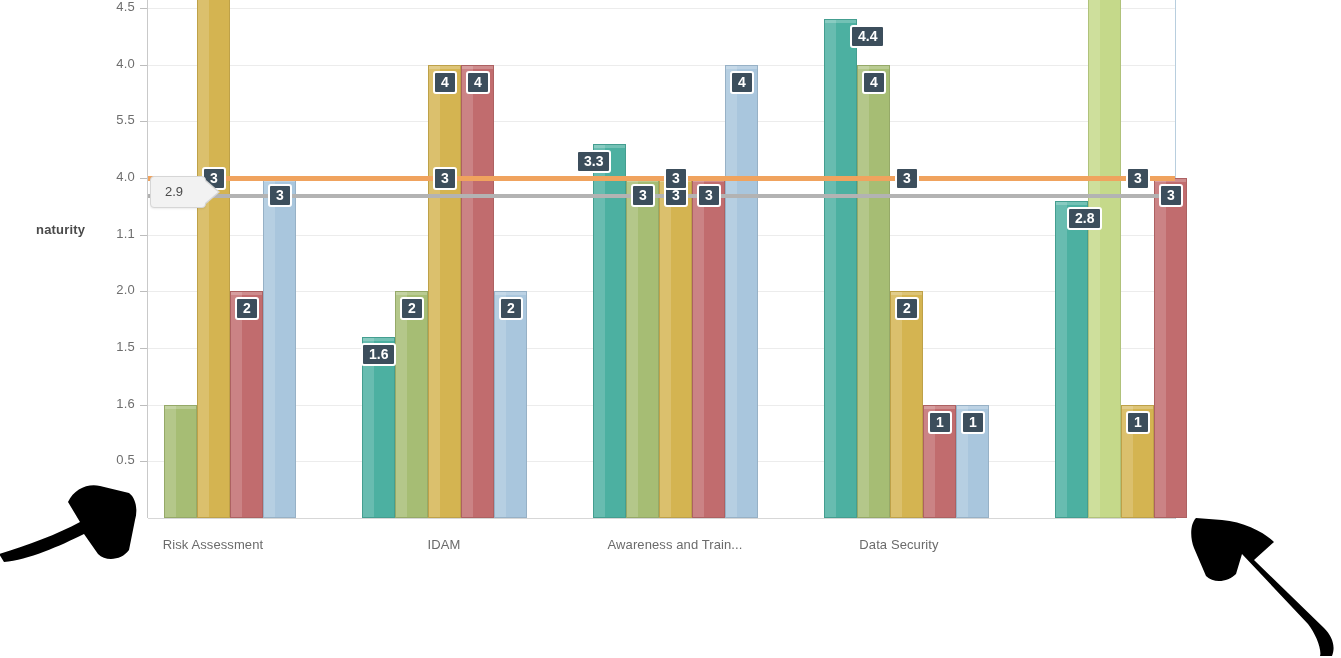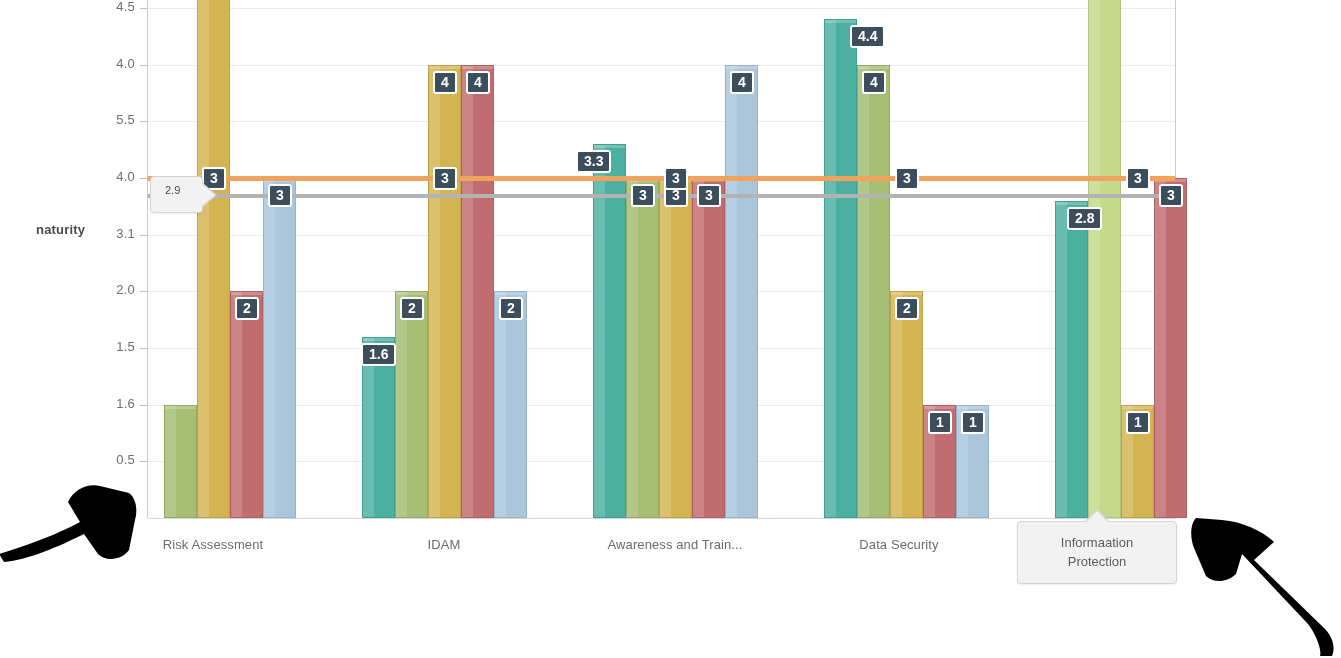--- a/index.html
+++ b/index.html
@@ -88,22 +88,22 @@
     text-align:center;white-space:nowrap;
     transform:translateX(-50%);
     letter-spacing:.1px;
   }
 
   
   .callout{
     position:absolute;
     background:#f2f2f2;border:1px solid #d6d6d6;
     border-radius:4px;
-    font-size:11px;color:#4b4b4b;
-    padding:7px 22px 16px 14px;
+    font-size:13px;color:#4b4b4b;
+    padding:7px 22px 8px 14px;
     z-index:60;
     box-shadow:0 1px 2px rgba(0,0,0,.08);
     text-align:center;
   }
   .callout:after{
     content:"";position:absolute;
     right:-13px;top:50%;margin-top:-11px;
     border-top:11px solid transparent;
     border-bottom:11px solid transparent;
     border-left:13px solid #f2f2f2;
@@ -168,21 +168,21 @@
         <div class="ylabel">1.5</div>
       </div>
       <div class="gridline" style="left: 148px; top: 291px;"></div>
       <div class="ytick-wrap" style="top: 291px;">
         <div class="tick"></div>
         <div class="ylabel">2.0</div>
       </div>
       <div class="gridline" style="left: 148px; top: 235px;"></div>
       <div class="ytick-wrap" style="top: 235px;">
         <div class="tick"></div>
-        <div class="ylabel">3.1</div>
+        <div class="ylabel">1.1</div>
       </div>
       <div class="gridline" style="left: 148px; top: 178px;"></div>
       <div class="ytick-wrap" style="top: 178px;">
         <div class="tick"></div>
         <div class="ylabel">4.0</div>
       </div>
       <div class="gridline" style="left: 148px; top: 121px;"></div>
       <div class="ytick-wrap" style="top: 121px;">
         <div class="tick"></div>
         <div class="ylabel">5.5</div>
@@ -336,26 +336,20 @@
       <div class="xlabel" style="left: 213px;">Risk Assessment</div>
       <div class="xlabel" style="left: 444px;">IDAM</div>
       <div class="xlabel" style="left: 675px;">Awareness and Train...</div>
       <div class="xlabel" style="left: 899px;">Data Security</div>
     </div>
 
   <div class="callout" style="left:150px;top:176px;">
     <span>2.9</span>
   </div>
 
-  <div class="axis-tooltip" style="left:1017px;top:521px;width:160px;box-sizing:border-box;">
-    <div class="nub-b"></div>
-    <div class="nub"></div>
-    <div>Informaation</div>
-    <div>Protection</div>
-  </div>
 
   <svg class="arrow" style="left:-4px;top:472px;" width="150" height="90" viewBox="0 0 150 90">
     <path d="M3 82 C 30 74, 62 62, 84 50 L 72 30 C 78 17, 92 11, 104 14
              L 133 21 C 140 26, 142 38, 139 48 L 133 78 C 126 88, 110 90, 102 82
              L 88 62 C 64 74, 32 88, 8 90 Z" fill="#000000"></path>
   </svg>
 
   <svg class="arrow" style="left:1186px;top:498px;" width="155" height="160" viewBox="0 0 155 160">
     <path d="M146 158 C 150 148, 146 138, 138 130 L 68 62 L 88 44
              C 78 34, 58 24, 36 22 L 10 20 C 4 26, 4 40, 8 50 L 20 78

